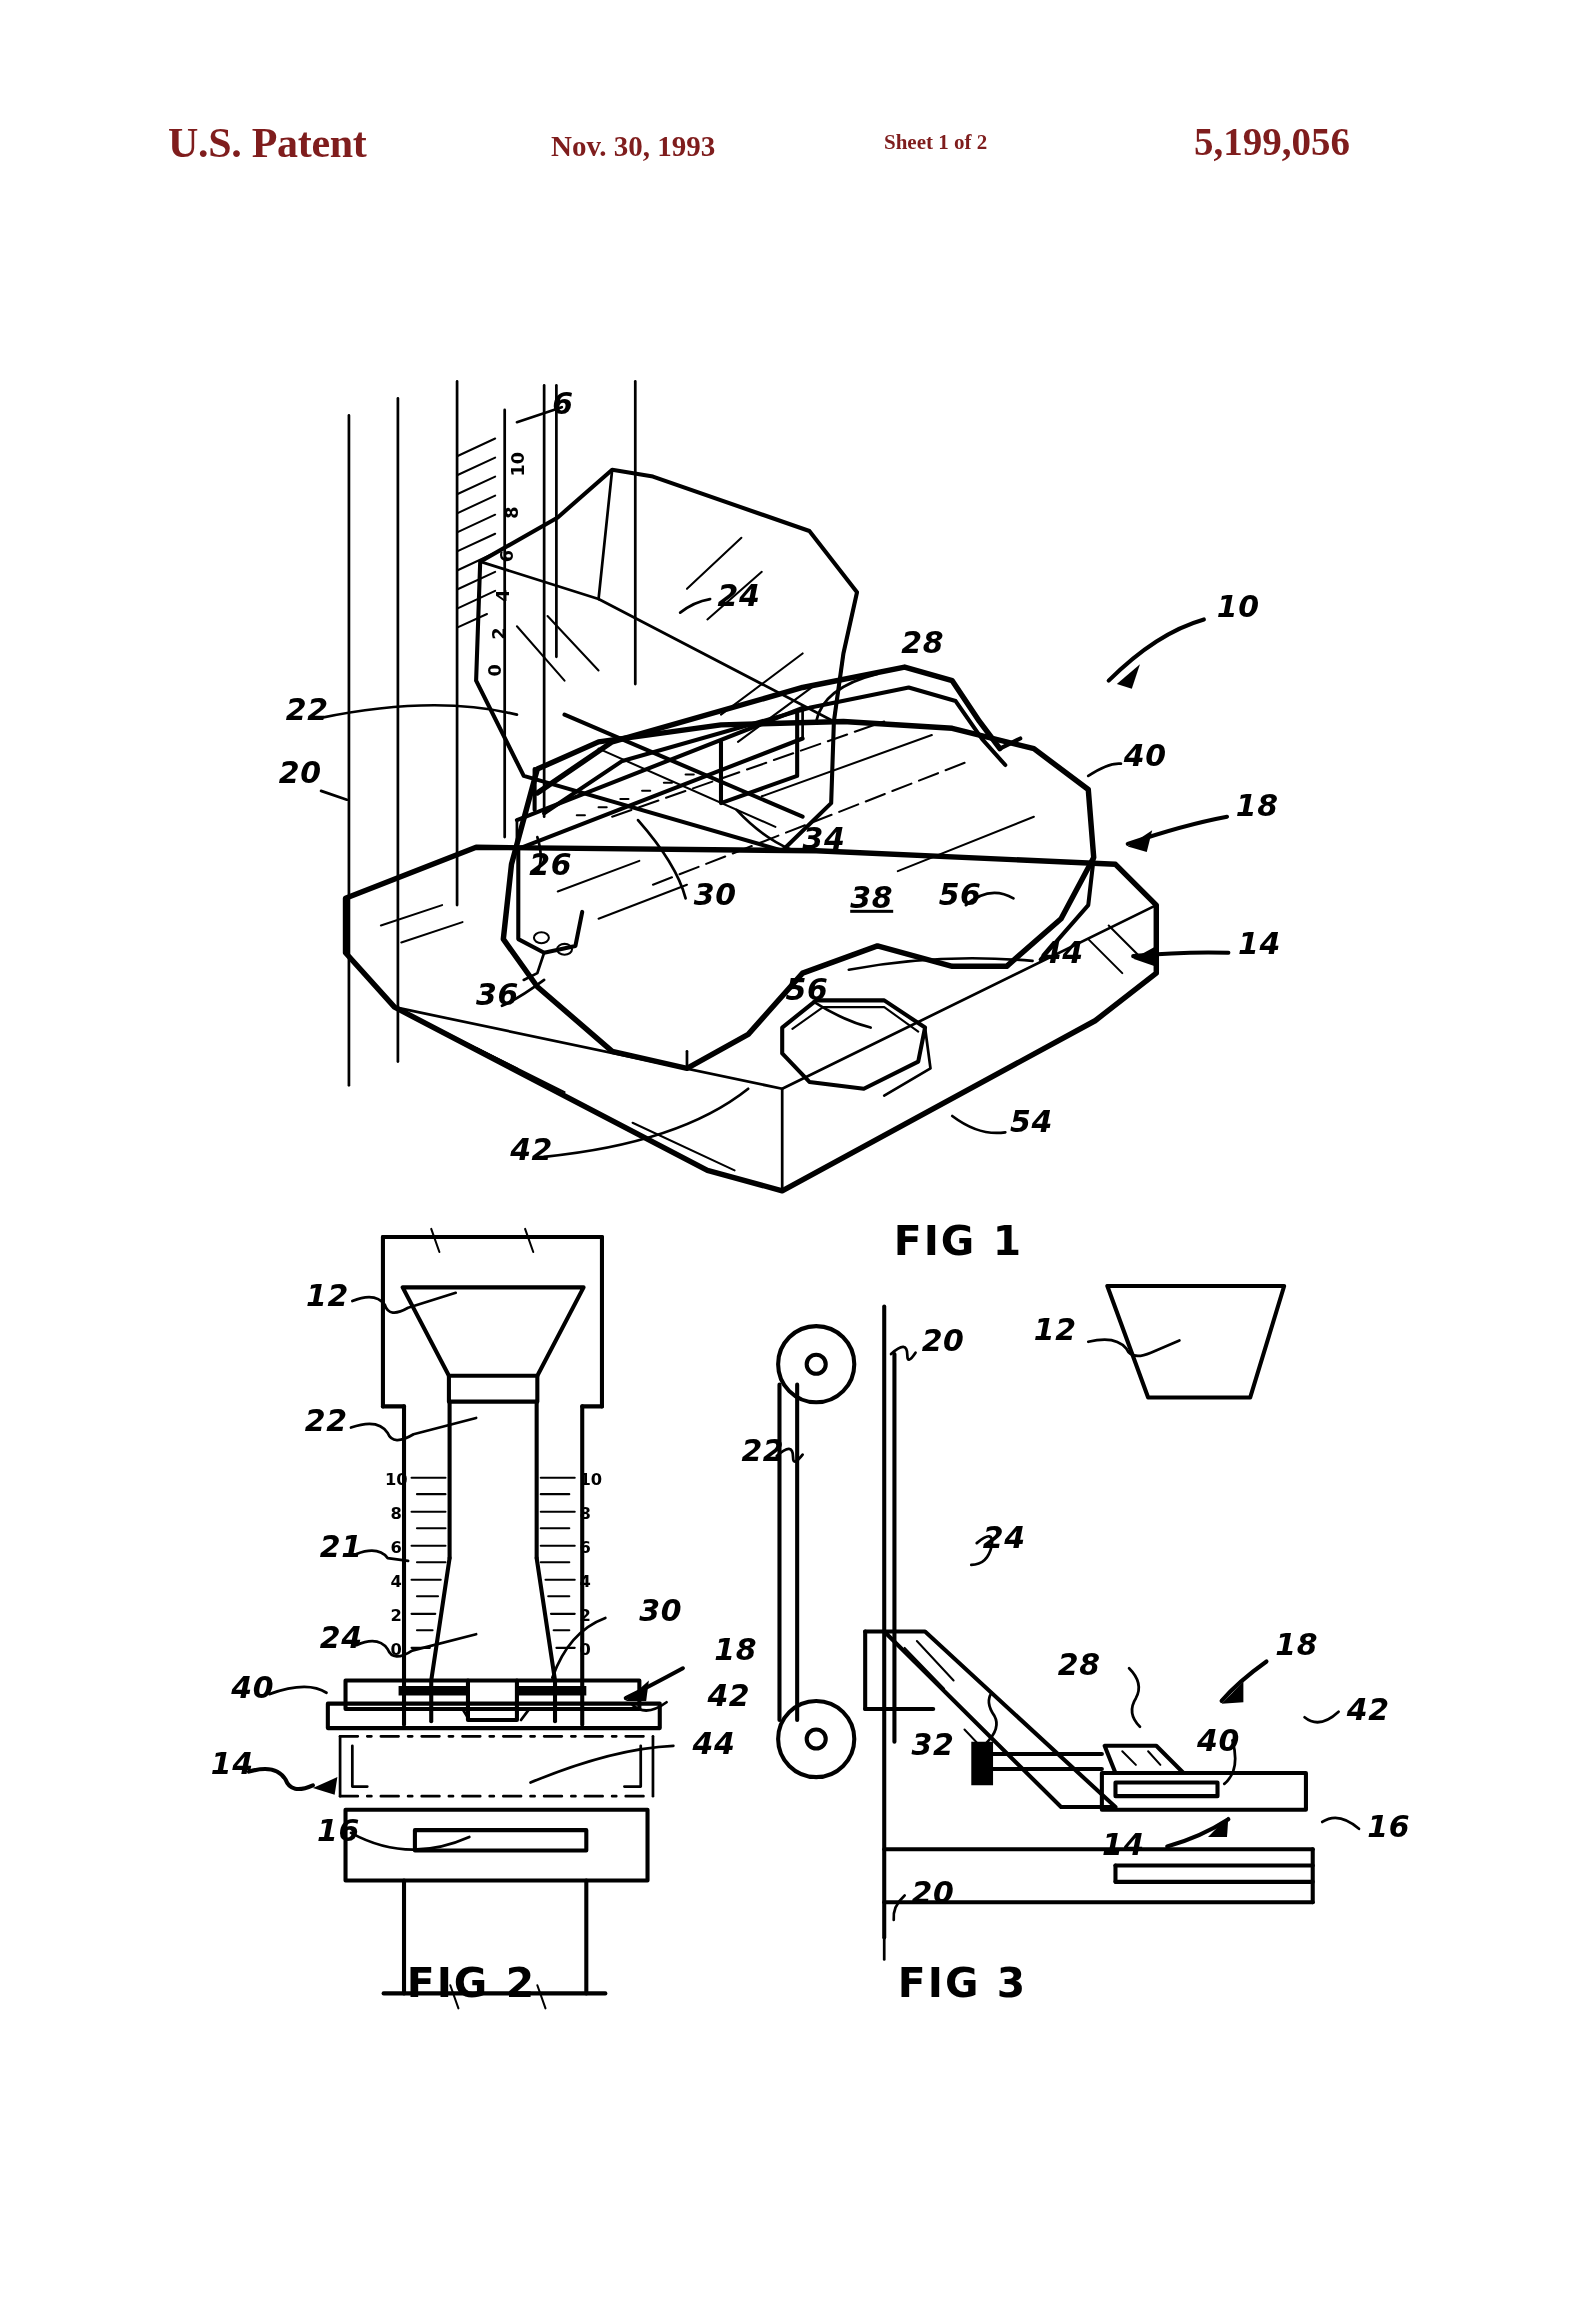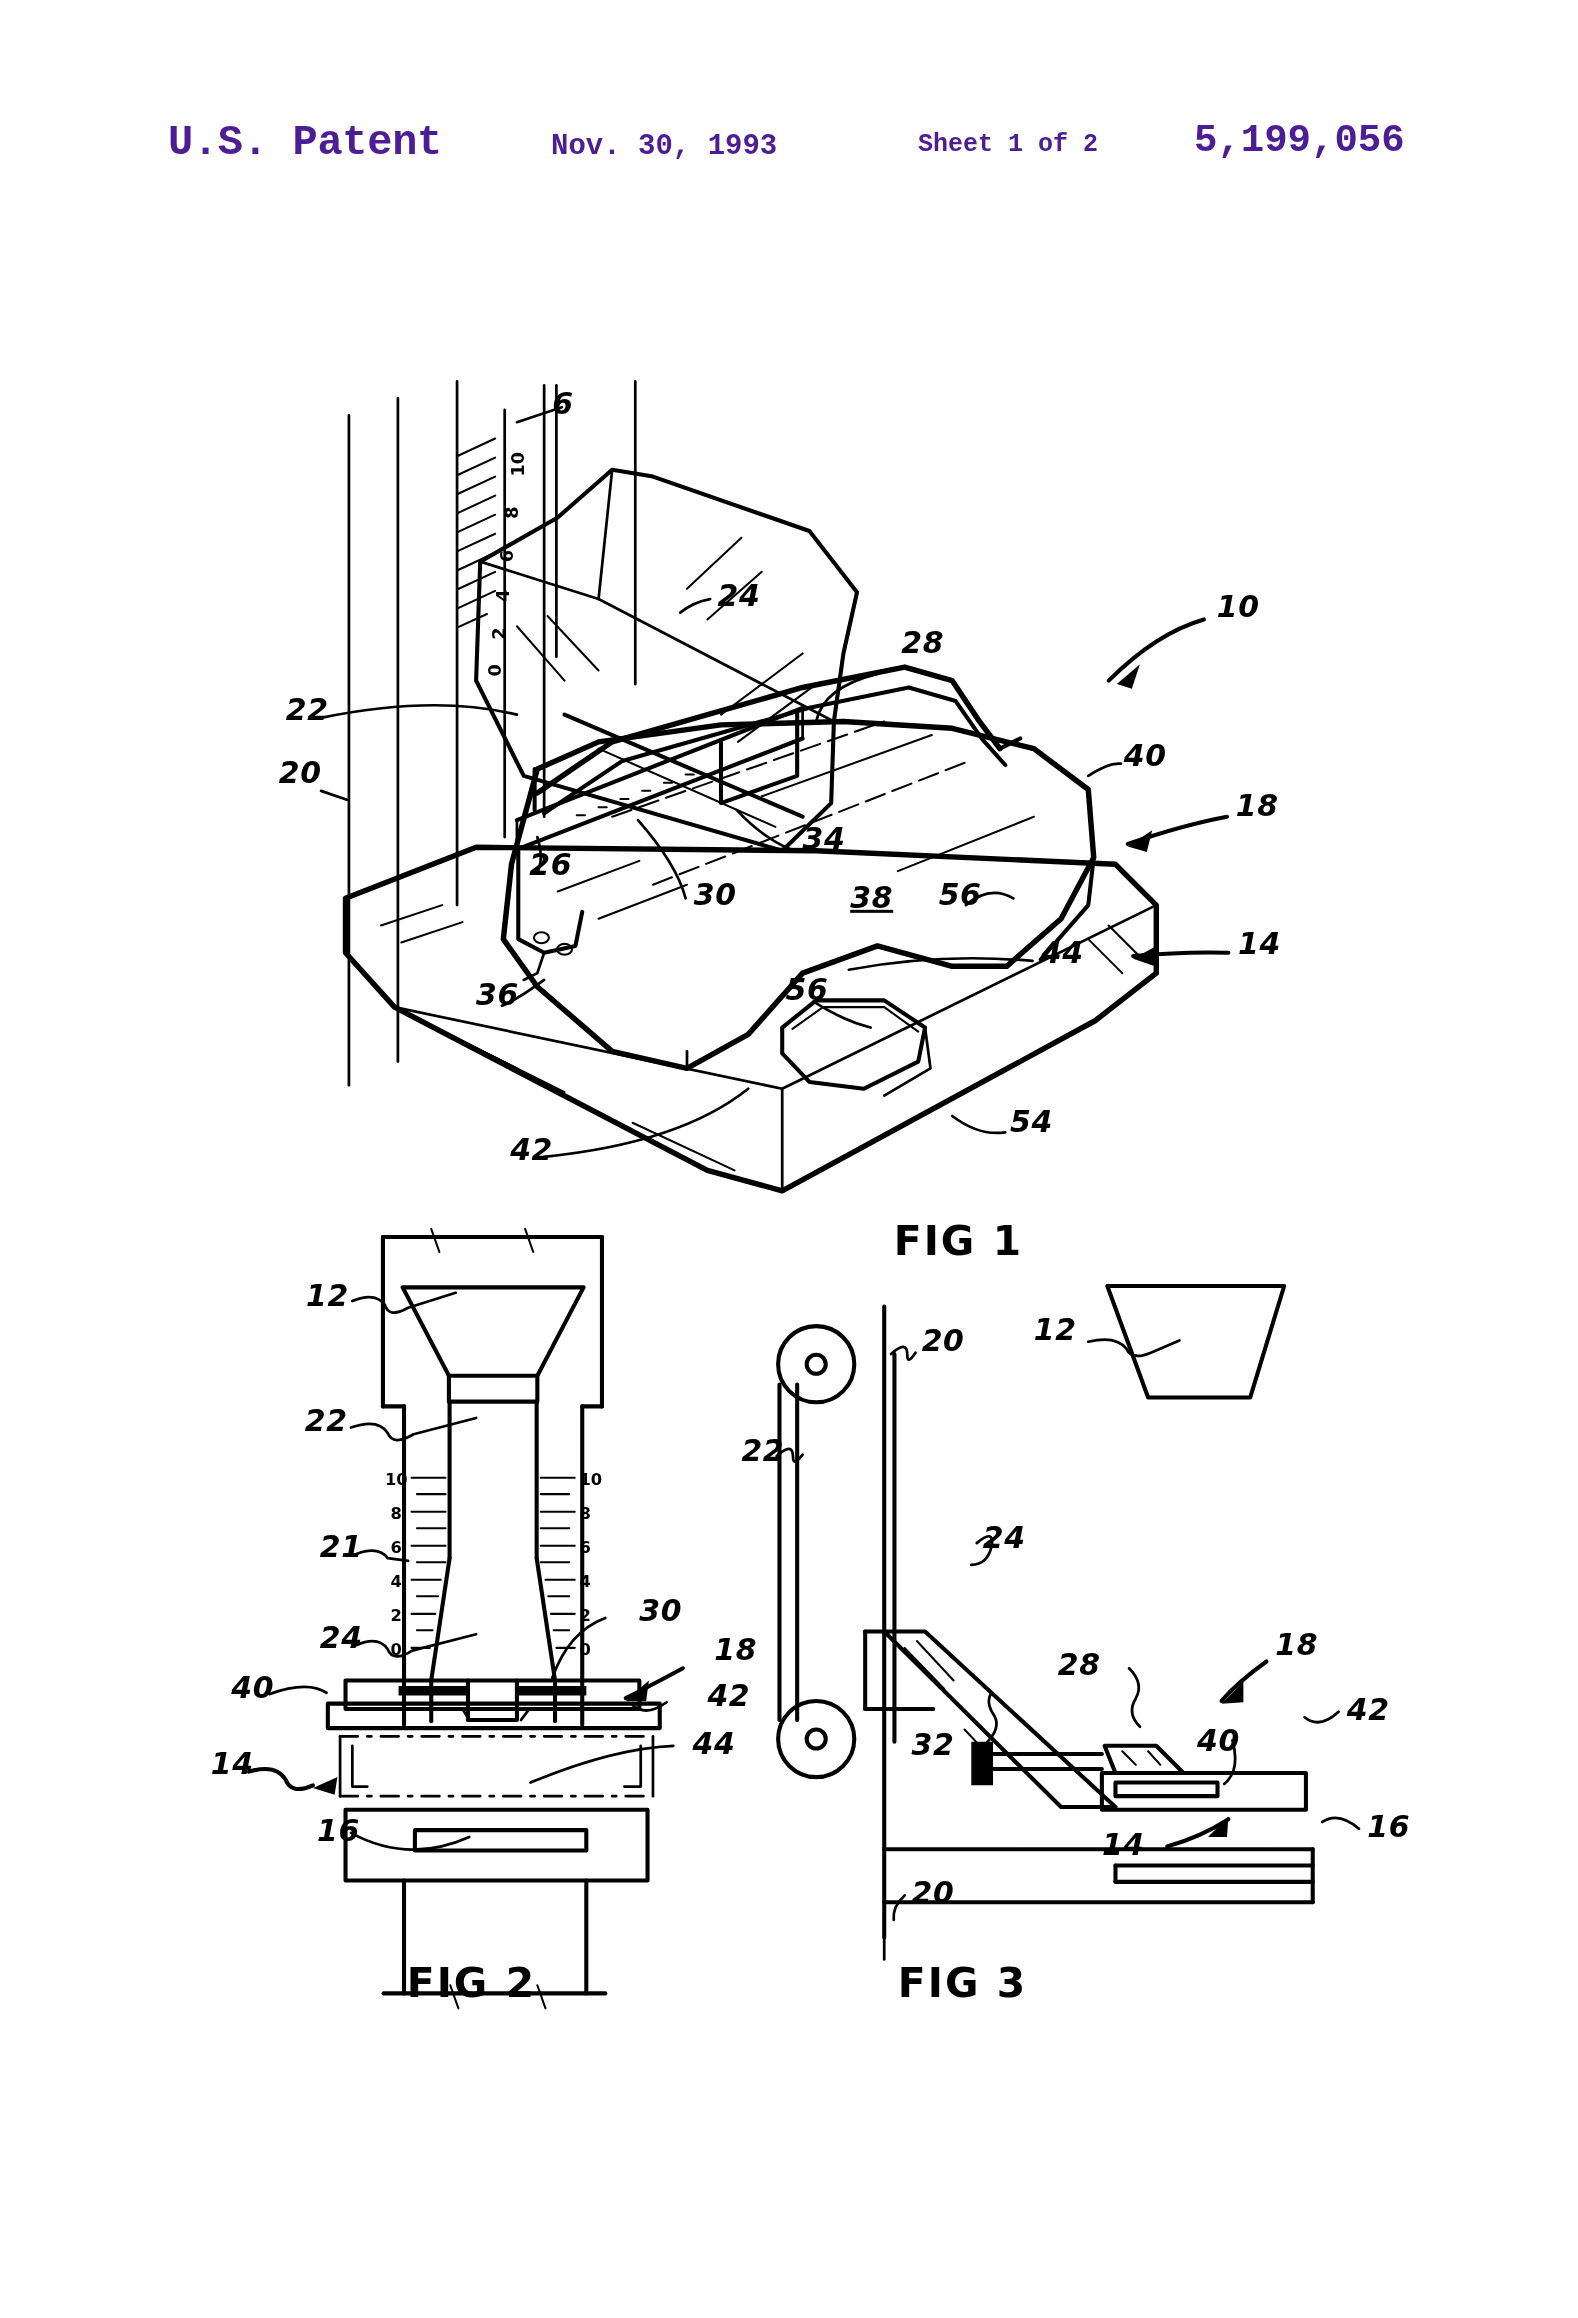--- a/index.html
+++ b/index.html
@@ -18,40 +18,40 @@
   
   #patent-header {
     position: absolute;
     top: 119px;
     left: 0;
     width: 1578px;
     height: 75px;
   }
   .hdr-item {
     position: absolute;
-    color: #4c1d95;
+    color: #7f1d1d;
     white-space: nowrap;
     font-weight: bold;
-    font-family: Liberation Mono, monospace;
+    font-family: Liberation Serif, serif;
   }
   #hdr-office {
     left: 168px;
     top: 0;
     font-size: 42px;
     letter-spacing: -0.3px;
   }
   #hdr-date {
     left: 551px;
     top: 11px;
     font-size: 29px;
   }
   #hdr-sheet {
-    left: 918px;
+    left: 884px;
     top: 11px;
-    font-size: 25px;
+    font-size: 21px;
   }
   #hdr-number {
     left: 1194px;
     top: 0;
     font-size: 39px;
     letter-spacing: 0px;
   }
 
   
   #drawing-sheet {

